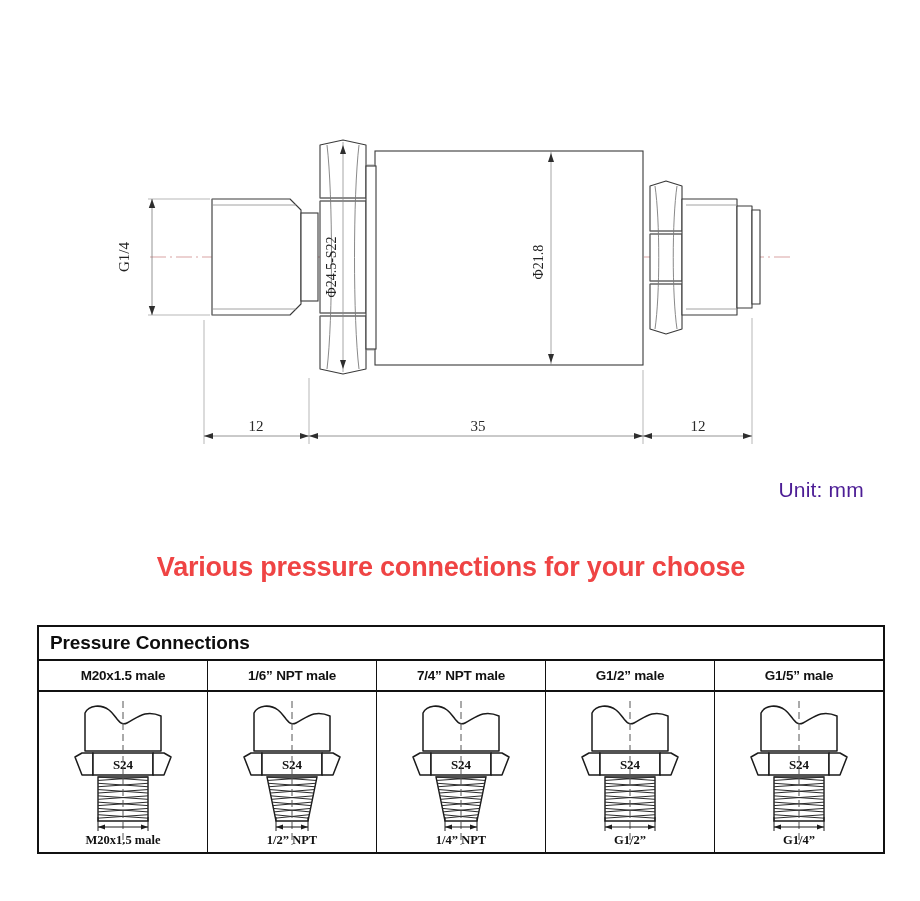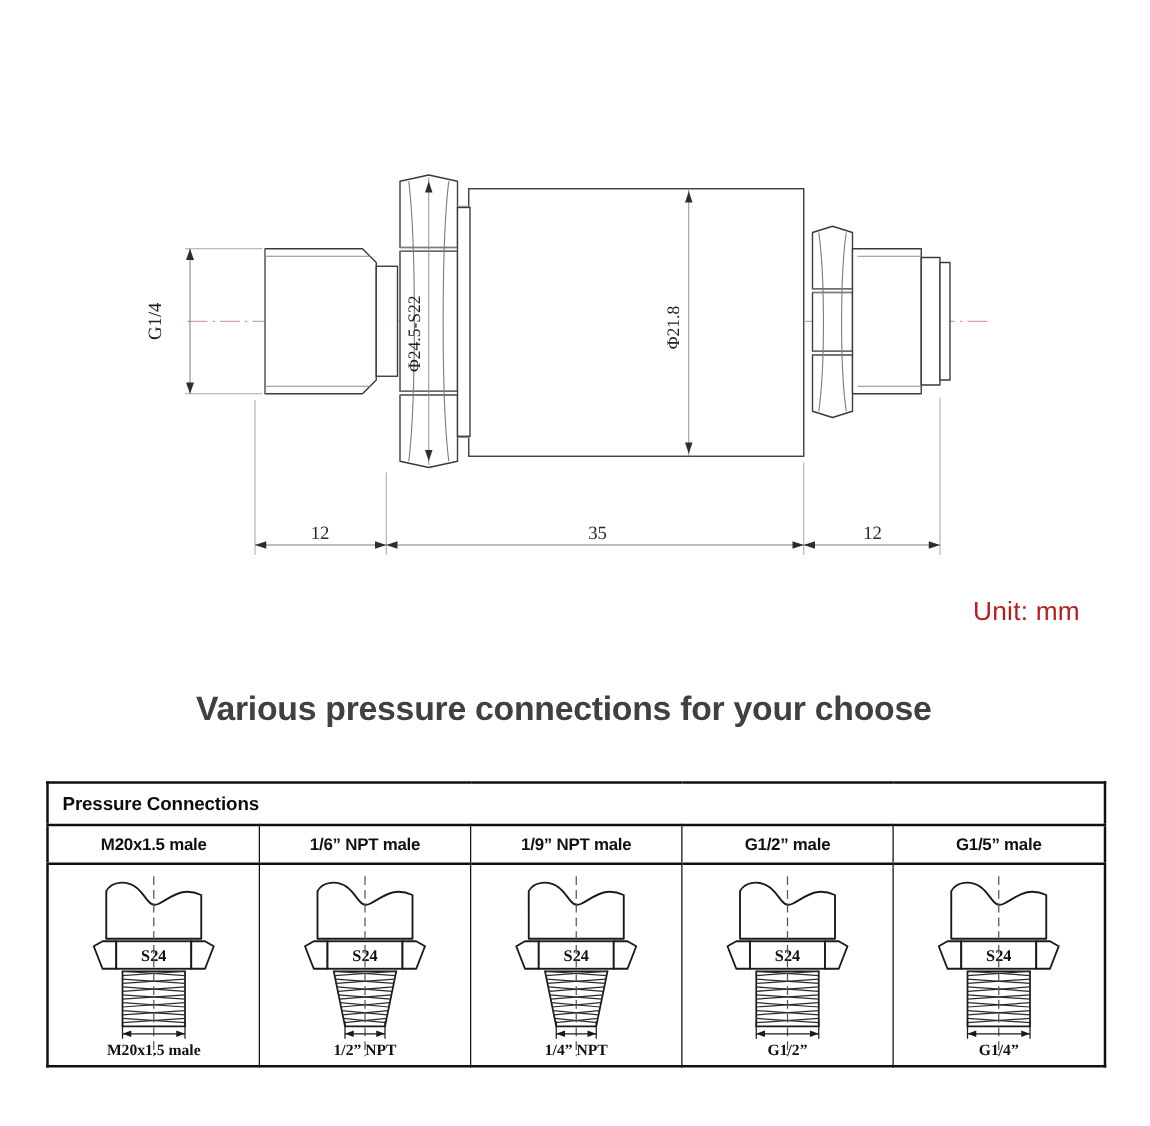--- a/index.html
+++ b/index.html
@@ -28,35 +28,35 @@
   #drawing-svg { display: block; }
 
   
   #unit-note {
     position: absolute;
     right: 56px;
     top: 478px;
     font-size: 21px;
     font-weight: 400;
     letter-spacing: 0.2px;
-    color: #b91c1c;
+    color: #4c1d95;
     white-space: nowrap;
   }
 
   
   #section-heading {
     position: absolute;
     left: 0;
     top: 552px;
     width: 902px;
     text-align: center;
     font-size: 27px;
     font-weight: bold;
     letter-spacing: -0.2px;
-    color: #404040;
+    color: #ef4444;
   }
 
   
   #connections-table {
     position: absolute;
     left: 37px;
     top: 625px;
     width: 848px;
     border: 2px solid #111111;
     border-collapse: collapse;
@@ -64,21 +64,21 @@
   }
   #connections-table td {
     border: 1px solid #111111;
     padding: 0;
     vertical-align: middle;
     background: #ffffff;
   }
   .tbl-title-cell {
     height: 32px;
     padding-left: 11px !important;
-    font-size: 15px;
+    font-size: 19px;
     font-weight: bold;
     letter-spacing: -0.1px;
     color: #0d0d0d;
     border-bottom: 2px solid #111111 !important;
   }
   .tbl-head-cell {
     height: 29px;
     text-align: center;
     font-size: 13.5px;
     font-weight: bold;
@@ -229,21 +229,21 @@
 <div id="section-heading">Various pressure connections for your choose</div>
 
 <table id="connections-table">
   <tbody>
     <tr>
       <td class="tbl-title-cell" colspan="5">Pressure Connections</td>
     </tr>
     <tr>
       <td class="tbl-head-cell" style="width:20%">M20x1.5 male</td>
       <td class="tbl-head-cell col-sep" style="width:20%">1/6” NPT male</td>
-      <td class="tbl-head-cell col-sep" style="width:20%">1/9” NPT male</td>
+      <td class="tbl-head-cell col-sep" style="width:20%">7/4” NPT male</td>
       <td class="tbl-head-cell col-sep" style="width:20%">G1/2” male</td>
       <td class="tbl-head-cell col-sep" style="width:20%">G1/5” male</td>
     </tr>
     <tr>
       <td class="tbl-fig-cell">
         <svg class="fitting-wrap" viewBox="0 0 168 158">
           <g class="fitting">
               <path d="M 46,58 L 46,20 C 50,12 62,11 70,17 C 78,23 80,34 88,30 C 98,25 106,16 122,23 L 122,58 Z" fill="#ffffff" stroke="#1b1b1b" stroke-width="1.5" stroke-linejoin="round"></path>
               <path d="M 36,64 L 43,60 L 54,60 L 54,82 L 43,82 Z" fill="#ffffff" stroke="#1b1b1b" stroke-width="1.5" stroke-linejoin="round"></path>
               <rect x="54" y="60" width="60" height="22" fill="#ffffff" stroke="#1b1b1b" stroke-width="1.5"></rect>

